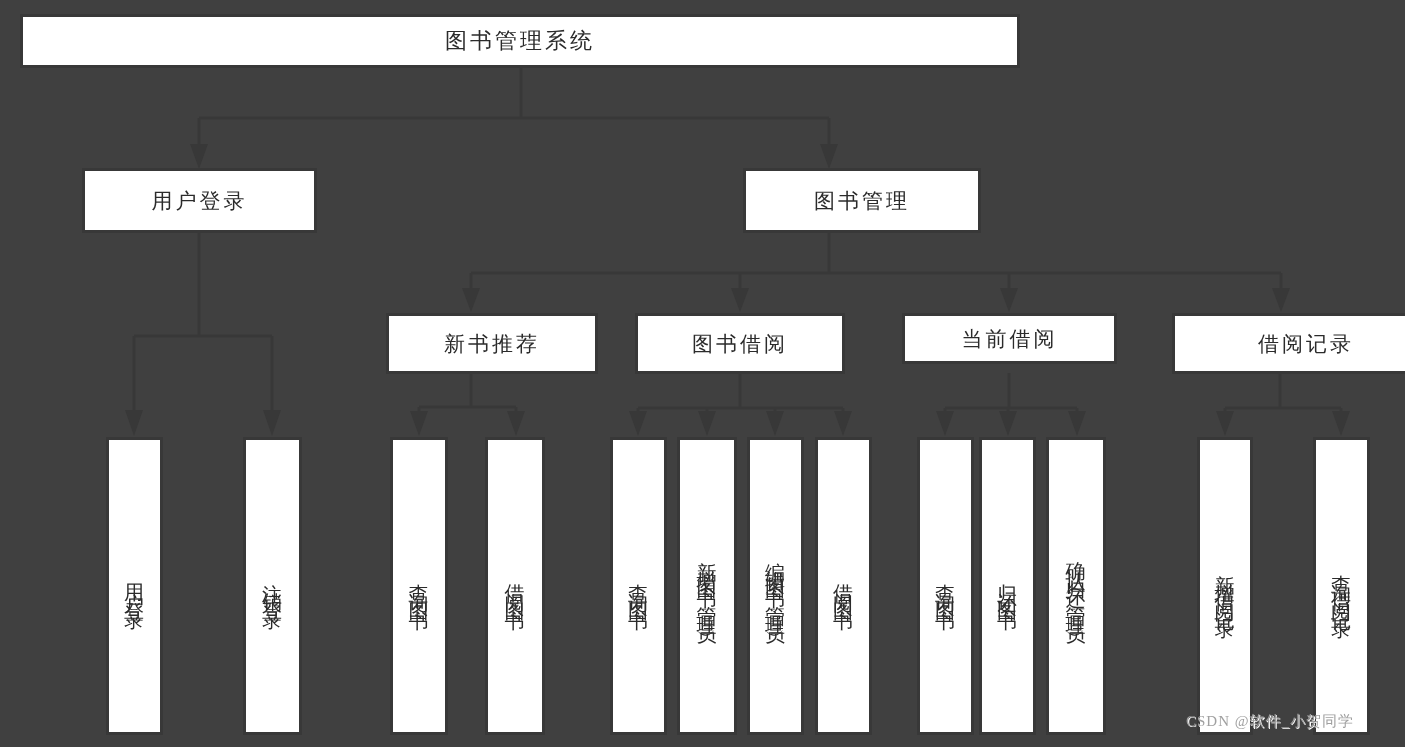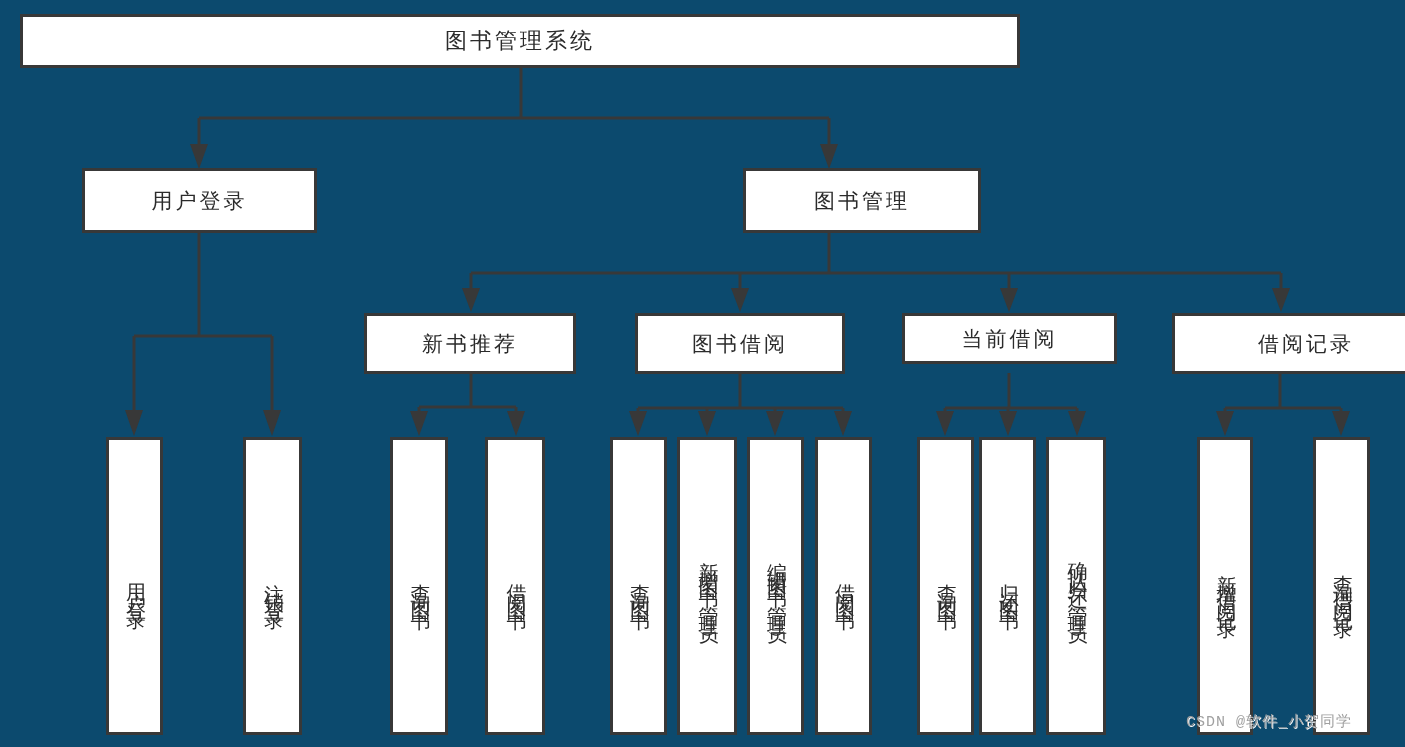--- a/index.html
+++ b/index.html
@@ -1,21 +1,21 @@
 <!DOCTYPE html>
 <html><head>
 <meta charset="utf-8">
 <style>
   html,body { margin:0; padding:0; background:#ffffff; }
   .stage {
     position:relative;
     width:1405px; height:747px;
-    background:#0c4a6e;
+    background:#404040;
     overflow:hidden;
-    font-family:Liberation Mono, monospace;
+    font-family:Liberation Serif, serif;
   }
   .wires { position:absolute; left:0; top:0; width:1405px; height:747px; }
   .wires path { stroke:#383838; stroke-width:3; fill:none; }
   .wires polygon { fill:#383838; stroke:none; }
   .node {
     position:absolute;
     box-sizing:border-box;
     border:3px solid #383838;
     background:#ffffff;
     display:flex; align-items:center; justify-content:center;
@@ -95,21 +95,21 @@
     <span>图书管理系统</span>
   </div>
 
   <div class="node hnode" style="left:82px; top:168px; width:235px; height:65px;">
     <span>用户登录</span>
   </div>
   <div class="node hnode" style="left:710px; top:168px; width:238px; height:65px;margin-left:33px;">
     <span>图书管理</span>
   </div>
 
-  <div class="node hnode" style="left:364px; top:313px; width:212px; height:61px;">
+  <div class="node hnode" style="left:386px; top:313px; width:212px; height:61px;">
     <span>新书推荐</span>
   </div>
   <div class="node hnode" style="left:635px; top:313px; width:210px; height:61px;">
     <span>图书借阅</span>
   </div>
   <div class="node hnode" style="left:902px; top:313px; width:215px; height:51px;">
     <span>当前借阅</span>
   </div>
   <div class="node hnode" style="left:1172px; top:313px; width:268px; height:61px;">
     <span>借阅记录</span>

